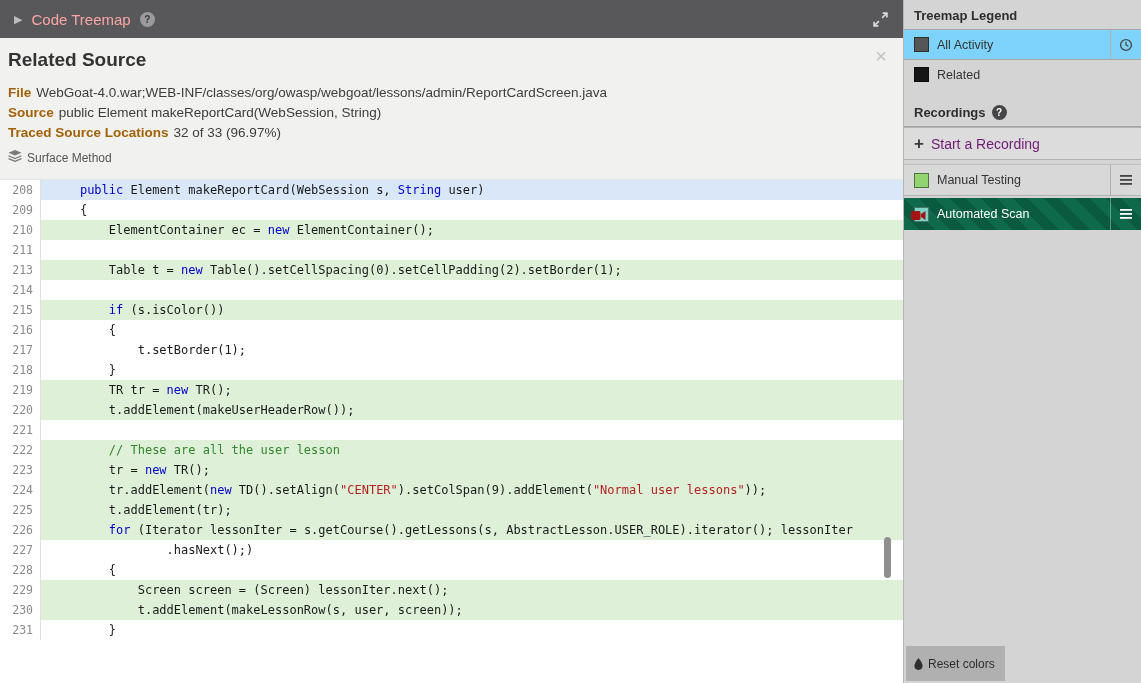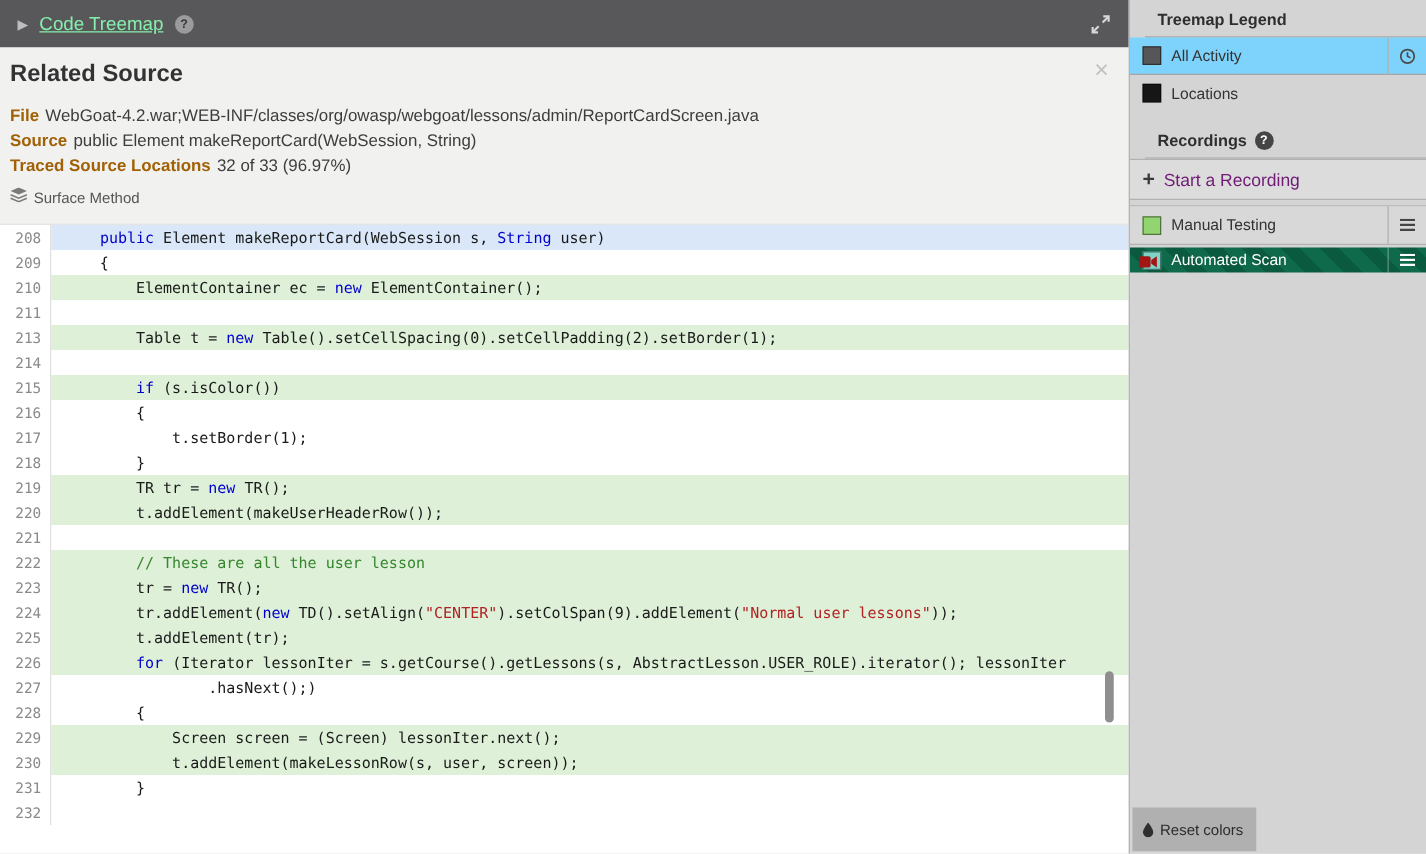--- a/index.html
+++ b/index.html
@@ -3,21 +3,21 @@
 <meta charset="utf-8">
 <style>
   html,body{margin:0;padding:0;background:#e9e9e9;}
   .app{position:relative;width:1141px;height:683px;overflow:hidden;
        font-family:"Liberation Sans",sans-serif;background:#d4d4d4;}
 
   
   .left-pane{position:absolute;left:0;top:0;width:903px;height:683px;background:#fff;}
   .topbar{height:38px;background:#58585a;display:flex;align-items:center;padding:0 14px;gap:9px;box-sizing:border-box;}
   .tri{color:#bdbdbd;font-size:11px;cursor:pointer;}
-  .topbar-title{color:#86efac;font-size:15px;text-decoration:underline;}
+  .topbar-title{color:#fca5a5;font-size:15px;}
   .help-badge{width:15px;height:15px;border-radius:50%;display:inline-flex;align-items:center;justify-content:center;
               font-size:10px;font-weight:bold;flex:none;cursor:pointer;}
   .help-badge.on-dark{background:#9b9b9d;color:#39393b;}
   .help-badge.on-light{background:#454547;color:#fff;}
   .expand{margin-left:auto;cursor:pointer;display:flex;align-items:center;}
 
   .panel-head{position:relative;height:142px;box-sizing:border-box;background:#f1f1f0;padding:11px 14px 0 8px;border-bottom:1px solid #e4e4e4;}
   .panel-head h2{margin:0 0 12px 0;font-size:19px;color:#333;}
   .meta{font-size:13.5px;line-height:20px;color:#3d3d3d;}
   .meta b{color:#a16207;}
@@ -33,32 +33,32 @@
   .hl-green{background:#def0d8;}
   .hl-blue{background:#d9e7f8;}
   .kw{color:#0000cc;}
   .cm{color:#35862f;}
   .str{color:#b22222;}
   .vthumb{position:absolute;right:12px;top:357px;width:7px;height:41px;background:#8f8f8f;border-radius:4px;cursor:pointer;}
 
   
   .sidebar{position:absolute;left:903px;top:0;width:238px;height:683px;background:#d4d4d4;border-left:1px solid #b5b5b5;box-sizing:border-box;}
   .sb-h{display:flex;align-items:flex-start;gap:6px;font-weight:bold;font-size:13px;color:#2e2e2e;
-        padding:8px 10px 6px 10px;border-bottom:1px solid #a6a6a6;margin-left:12px;}
+        padding:8px 10px 6px 10px;border-bottom:1px solid #a6a6a6;}
   .sb-row{display:flex;align-items:center;height:29px;font-size:12.5px;color:#333;}
   .swatch{width:15px;height:15px;flex:none;margin-left:10px;border:1px solid rgba(0,0,0,.45);box-sizing:border-box;}
   .sb-label{margin-left:8px;flex:1;}
   .cell-right{width:30px;align-self:stretch;display:flex;align-items:center;justify-content:center;border-left:1px solid #b0b0b0;cursor:pointer;}
   .row-all{background:#7dd3fc;border-bottom:1px solid #a6a6a6;cursor:pointer;}
   .row-overlaps{cursor:pointer;}
   .row-start{height:31px;background:#dcdcdc;border-top:1px solid #b2b2b2;border-bottom:1px solid #b2b2b2;cursor:pointer;}
   .plus{font-size:17px;font-weight:bold;color:#3a3a3a;margin:0 7px 0 10px;}
   .start-label{font-size:14px;color:#701a75;}
   .row-manual{height:30px;margin-top:4px;background:#d8d8d8;border-top:1px solid #bdbdbd;border-bottom:1px solid #b2b2b2;cursor:pointer;}
-  .row-scan{height:20px;margin-top:2px;color:#fff;cursor:pointer;
+  .row-scan{height:32px;margin-top:2px;color:#fff;cursor:pointer;
             background:repeating-linear-gradient(45deg,#0e6a4b 0 11px,#0a5a3f 11px 22px);}
   .row-scan .cell-right{border-left:1px solid rgba(255,255,255,.35);}
   .scan-swatch{position:relative;}
   .cam{position:absolute;left:-4px;top:2px;}
   .reset-btn{position:absolute;left:2px;bottom:2px;height:35px;display:flex;align-items:center;gap:5px;
              background:#b0b0b0;color:#2c2c2c;font-size:12px;padding:0 10px 0 8px;cursor:pointer;}
   .hamb rect{fill:#444;}
   .hamb.white rect{fill:#fff;}
 </style>
 </head>
@@ -79,21 +79,21 @@
             <path d="M2 10 v4 h4"></path>
         </svg>
       </span>
     </div>
 
     <div class="related">
       <div class="panel-head">
         <span class="close-x">×</span>
         <h2>Related Source</h2>
         <div class="meta">
-          <b>File</b><span class="mv">WebGoat-4.2.war;WEB-INF/classes/org/owasp/webgoat/lessons/admin/ReportCardScreen.java</span>
+          <b>File</b><span class="mv">WebGoat-4.0.war;WEB-INF/classes/org/owasp/webgoat/lessons/admin/ReportCardScreen.java</span>
         </div>
         <div class="meta">
           <b>Source</b><span class="mv">public Element makeReportCard(WebSession, String)</span>
         </div>
         <div class="meta">
           <b>Traced Source Locations</b><span class="mv">32 of 33 (96.97%)</span>
         </div>
         <div class="surface">
           <span>
             <svg width="14" height="12" viewBox="0 0 14 12">
@@ -193,24 +193,20 @@
               <span class="code-text hl-green"><span>            Screen screen = (Screen) lessonIter.next();</span></span>
             </div>
             <div class="code-row">
               <span class="ln">230</span>
               <span class="code-text hl-green"><span>            t.addElement(makeLessonRow(s, user, screen));</span></span>
             </div>
             <div class="code-row">
               <span class="ln">231</span>
               <span class="code-text"><span>        }</span></span>
             </div>
-            <div class="code-row">
-              <span class="ln">232</span>
-              <span class="code-text"></span>
-            </div>
           </div>
         <div class="vthumb"></div>
       </div>
     </div>
   </div>
 
   <div class="sidebar">
     <div class="sb-h">
       <span>Treemap Legend</span>
     </div>
@@ -221,21 +217,21 @@
       <span class="cell-right">
         <svg width="14" height="14" viewBox="0 0 14 14">
           <circle cx="7" cy="7" r="5.4" fill="none" stroke="#4a4a4a" stroke-width="1.4"></circle>
           <path d="M7 3.8 V7 L9.4 8.3" fill="none" stroke="#4a4a4a" stroke-width="1.3"></path>
         </svg>
       </span>
     </div>
 
     <div class="sb-row row-overlaps">
       <span class="swatch" style="background: rgb(22, 22, 22);"></span>
-      <span class="sb-label">Locations</span>
+      <span class="sb-label">Related</span>
     </div>
 
     <div class="sb-h" style="margin-top:8px;">
       <span>Recordings</span>
       <span class="help-badge on-light">?</span>
     </div>
 
     <div class="sb-row row-start">
       <span class="plus">+</span>
       <span class="start-label">Start a Recording</span>

